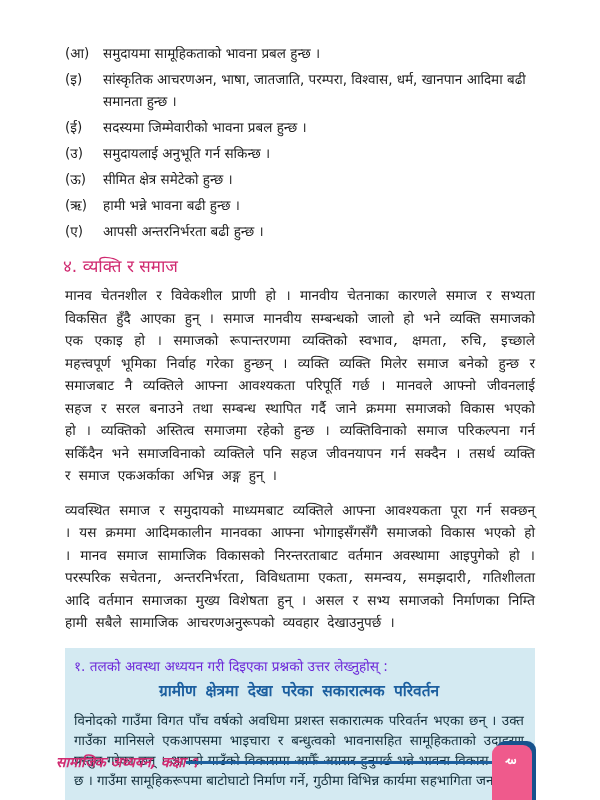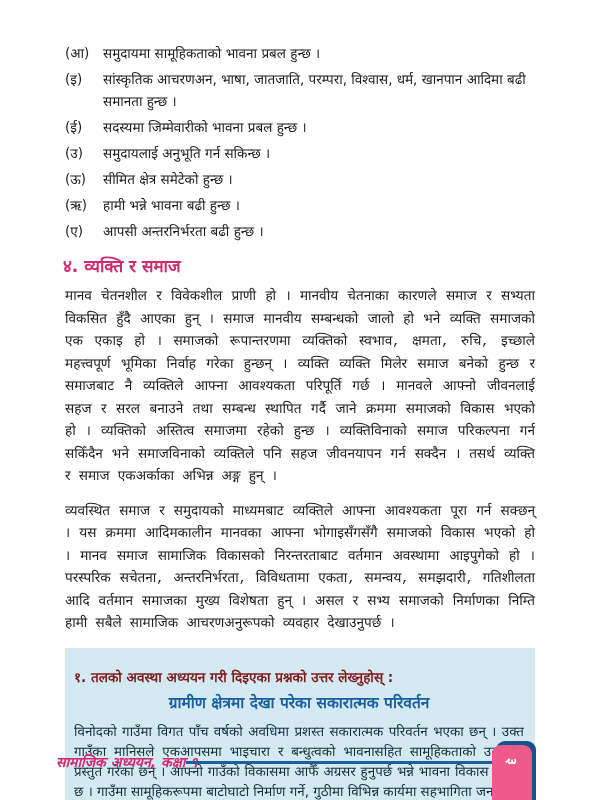--- a/index.html
+++ b/index.html
@@ -9,39 +9,39 @@
   }
   .content { position:absolute; top:42px; left:65px; width:470px; }
 
   
   .vlist .li { display:flex; font-size:13.5px; line-height:22px; margin-bottom:4px; }
   .vlist .lbl { flex:0 0 38px; }
   .vlist .txt { flex:1; }
 
   
   .section-heading {
-    color:var(--pink); font-size:17px; font-weight:bold;
+    color:var(--pink); font-size:17px; font-weight:normal;
     margin:13px 0 9px -2px; line-height:22px;
   }
 
   .body-para {
     text-align:justify; font-size:13.6px; line-height:22.5px; margin:0 0 12px 0;font-family:Liberation Mono, monospace;
   }
 
   .activity-label {
     color:var(--pink); font-style:italic; font-weight:bold;
     font-size:15px; margin:3px 0 9px 7px;
   }
 
   
   .case-box { background:var(--box_bg); padding:9px 11px 12px 9px; }
-  .case-question { font-weight:bold; font-size:13.6px; line-height:18px; margin:11px 0 7px 0; color:#7f1d1d; }
+  .case-question { font-weight:normal; font-size:13.6px; line-height:18px; margin:0 0 7px 0; color:#6d28d9; }
   .case-title {
     text-align:center; color:var(--blue); font-weight:bold;
-    font-size:15.5px; line-height:20px; margin:0 0 9px 0;
+    font-size:15.5px; line-height:20px; margin:0 0 9px 0;font-family:Liberation Mono, monospace;
   }
   .case-text { text-align:justify; font-size:13.4px; line-height:20px; margin:0; color:#14303c; }
 
   
   .footer-book {
     position:absolute; left:56px; top:752px; color:var(--pink);
     font-weight:bold; font-style:italic; font-size:14px; white-space:nowrap;
   }
   .footer-rule { position:absolute; left:186px; top:761px; width:306px; height:2.5px; background:var(--blue); }
   .badge-shadow { position:absolute; left:496px; top:741px; width:40px; height:72px; background:var(--badge_shadow); border-radius:9px; }

